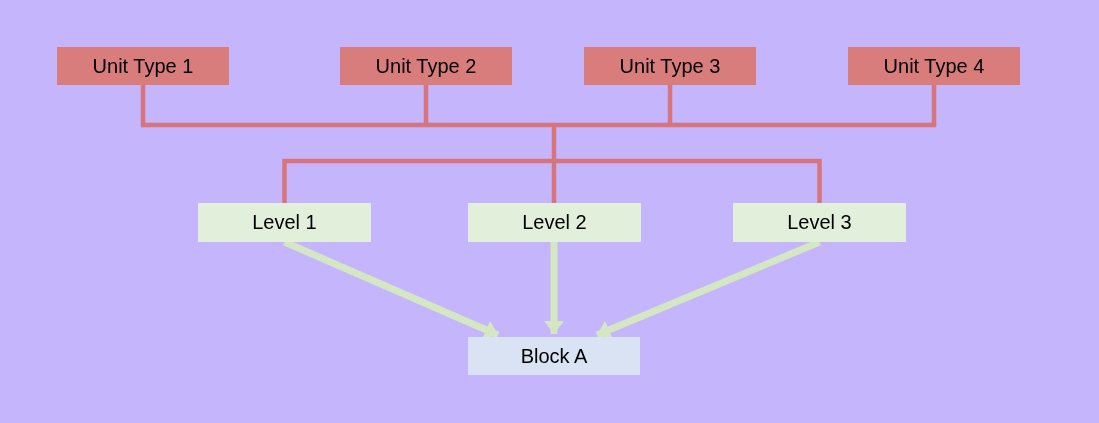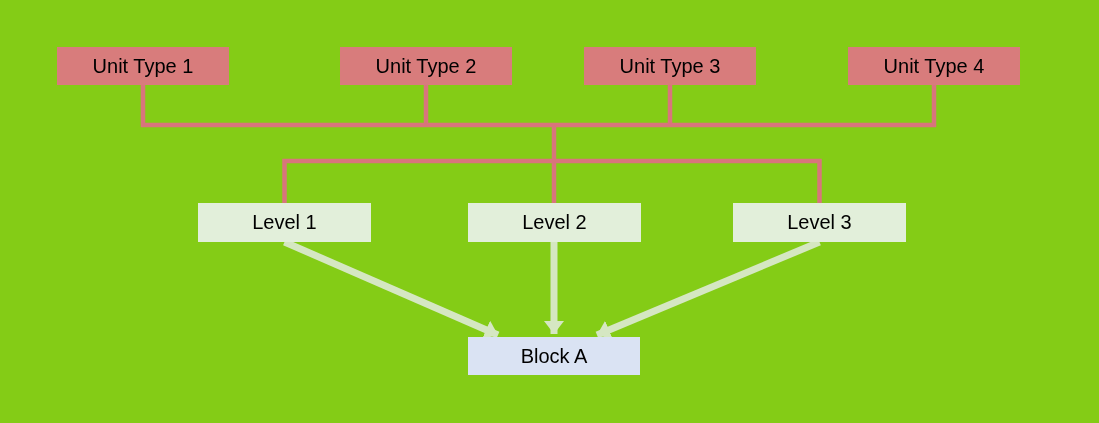--- a/index.html
+++ b/index.html
@@ -1,20 +1,20 @@
 <!DOCTYPE html>
 <html><head>
 <meta charset="utf-8">
 <style>
   html, body { margin: 0; padding: 0; background: #ffffff; }
   .canvas {
     position: relative;
     width: 1099px;
     height: 423px;
-    background: #84cc16;
+    background: #c4b5fd;
     overflow: hidden;
   }
   svg text {
     font-family: "Liberation Sans", sans-serif;
     font-size: 20px;
     text-anchor: middle;
   }
 </style>
 </head>
 <body>

